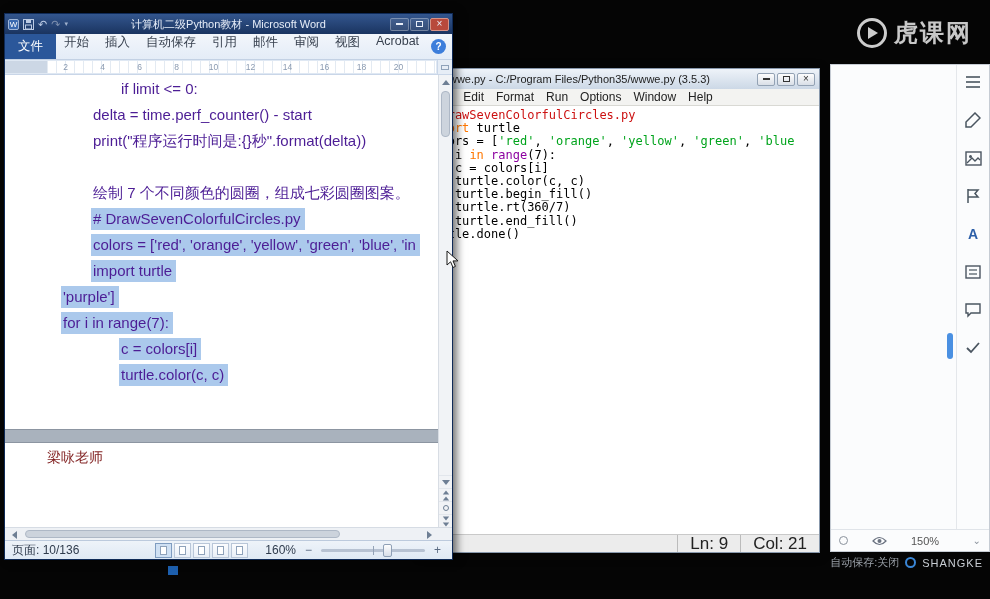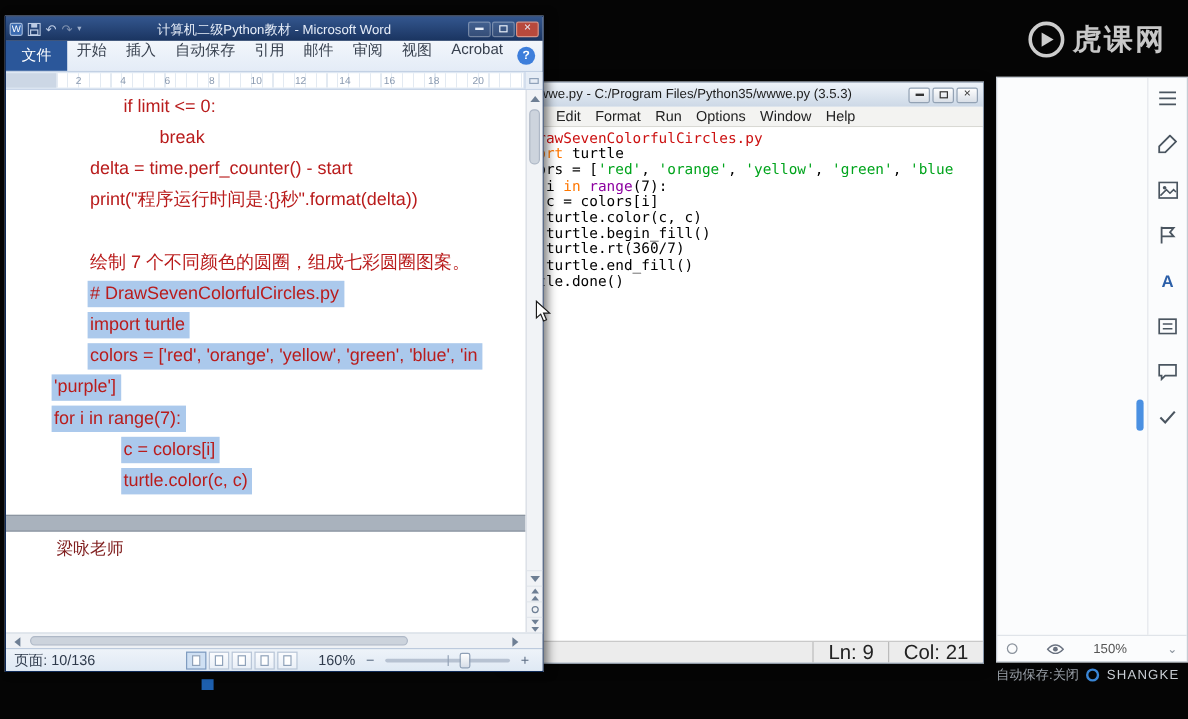--- a/index.html
+++ b/index.html
@@ -31,21 +31,21 @@
   .wruler{height:15px;background:#dfe8f3;position:relative;border-bottom:1px solid #c9d6e8;flex:0 0 auto}
   .ruler-white{position:absolute;left:42px;right:16px;top:1px;height:12px;background:#fff;background-image:repeating-linear-gradient(90deg,#e3eaf2 0,#e3eaf2 1px,transparent 1px,transparent 9px)}
   .ruler-margin{position:absolute;left:0;top:1px;width:42px;height:12px;background:#ccd7e5}
   .ruler-numbers{position:absolute;left:42px;top:1px;height:12px;display:flex;align-items:center;color:#8a9ab0;font-size:8.5px}
   .ruler-num{width:37px;text-align:center}
   .ruler-btn{position:absolute;right:0;top:0;width:15px;height:14px;background:#e6edf6;border-left:1px solid #c9d6e8;display:flex;align-items:center;justify-content:center}
   .ruler-btn i{display:block;width:8px;height:5px;border:1px solid #8fa2ba}
 
   .wdoc{flex:1 1 auto;position:relative;background:#fff;overflow:hidden}
   .doc-lines{position:absolute;left:0;top:1px;right:14px;overflow:hidden}
-  .doc-line{height:26px;line-height:26px;padding-left:40px;font-size:15px;color:#b91c1c;white-space:pre;overflow:hidden}
+  .doc-line{height:26px;line-height:26px;padding-left:58px;font-size:15px;color:#4c1d95;white-space:pre;overflow:hidden}
   .doc-text{display:inline}
   .doc-text.hl{background:#abc9ec;padding:2px 4px 3px 2px;position:relative;left:-2px}
   .page-gap{position:absolute;left:0;right:14px;top:354px;height:14px;background:#a9b2bd;border-top:1px solid #8c95a1;border-bottom:1px solid #8c95a1}
   .doc-footer{position:absolute;left:42px;top:374px;color:#7f1d1d;font-size:14px}
 
   .vscroll{position:absolute;right:0;top:0;bottom:0;width:14px;background:#f1f3f6;border-left:1px solid #d8dde4}
   .sarrow{height:14px;display:flex;align-items:center;justify-content:center}
   .tri-up{width:0;height:0;border-left:4px solid transparent;border-right:4px solid transparent;border-bottom:5px solid #6e7f94}
   .tri-down{width:0;height:0;border-left:4px solid transparent;border-right:4px solid transparent;border-top:5px solid #6e7f94}
   .tri-left{width:0;height:0;border-top:4px solid transparent;border-bottom:4px solid transparent;border-right:5px solid #6e7f94}
@@ -179,28 +179,27 @@
           <div class="ruler-num">20</div>
         </div>
       <div class="ruler-btn">
           <i></i>
         </div>
     </div>
 
     <div class="wdoc">
       <div class="doc-lines">
           <div class="doc-line"><span class="doc-text" style="margin-left: 58px;">if limit &lt;= 0:</span></div>
-          <div class="doc-line"><span class="doc-text" style="margin-left: 88px;">break</span></div>
           <div class="doc-line"><span class="doc-text" style="margin-left: 30px;">delta = time.perf_counter() - start</span></div>
           <div class="doc-line"><span class="doc-text" style="margin-left: 30px;">print("程序运行时间是:{}秒".format(delta))</span></div>
           <div class="doc-line"><span class="doc-text" style="margin-left: 0px;"></span></div>
           <div class="doc-line"><span class="doc-text" style="margin-left: 30px;">绘制 7 个不同颜色的圆圈，组成七彩圆圈图案。</span></div>
           <div class="doc-line"><span class="doc-text hl" style="margin-left: 30px;"># DrawSevenColorfulCircles.py</span></div>
+          <div class="doc-line"><span class="doc-text hl" style="margin-left: 30px;">colors = ['red', 'orange', 'yellow', 'green', 'blue', 'in</span></div>
           <div class="doc-line"><span class="doc-text hl" style="margin-left: 30px;">import turtle</span></div>
-          <div class="doc-line"><span class="doc-text hl" style="margin-left: 30px;">colors = ['red', 'orange', 'yellow', 'green', 'blue', 'in</span></div>
           <div class="doc-line"><span class="doc-text hl" style="margin-left: 0px;">'purple']</span></div>
           <div class="doc-line"><span class="doc-text hl" style="">for i in range(7):</span></div>
           <div class="doc-line"><span class="doc-text hl" style="margin-left: 58px;">c = colors[i]</span></div>
           <div class="doc-line"><span class="doc-text hl" style="margin-left: 58px;">turtle.color(c, c)</span></div>
         </div>
       <div class="page-gap"></div>
       <div class="doc-footer">梁咏老师</div>
       <div class="vscroll">
         <div class="sarrow">
             <i class="tri-up"></i>

